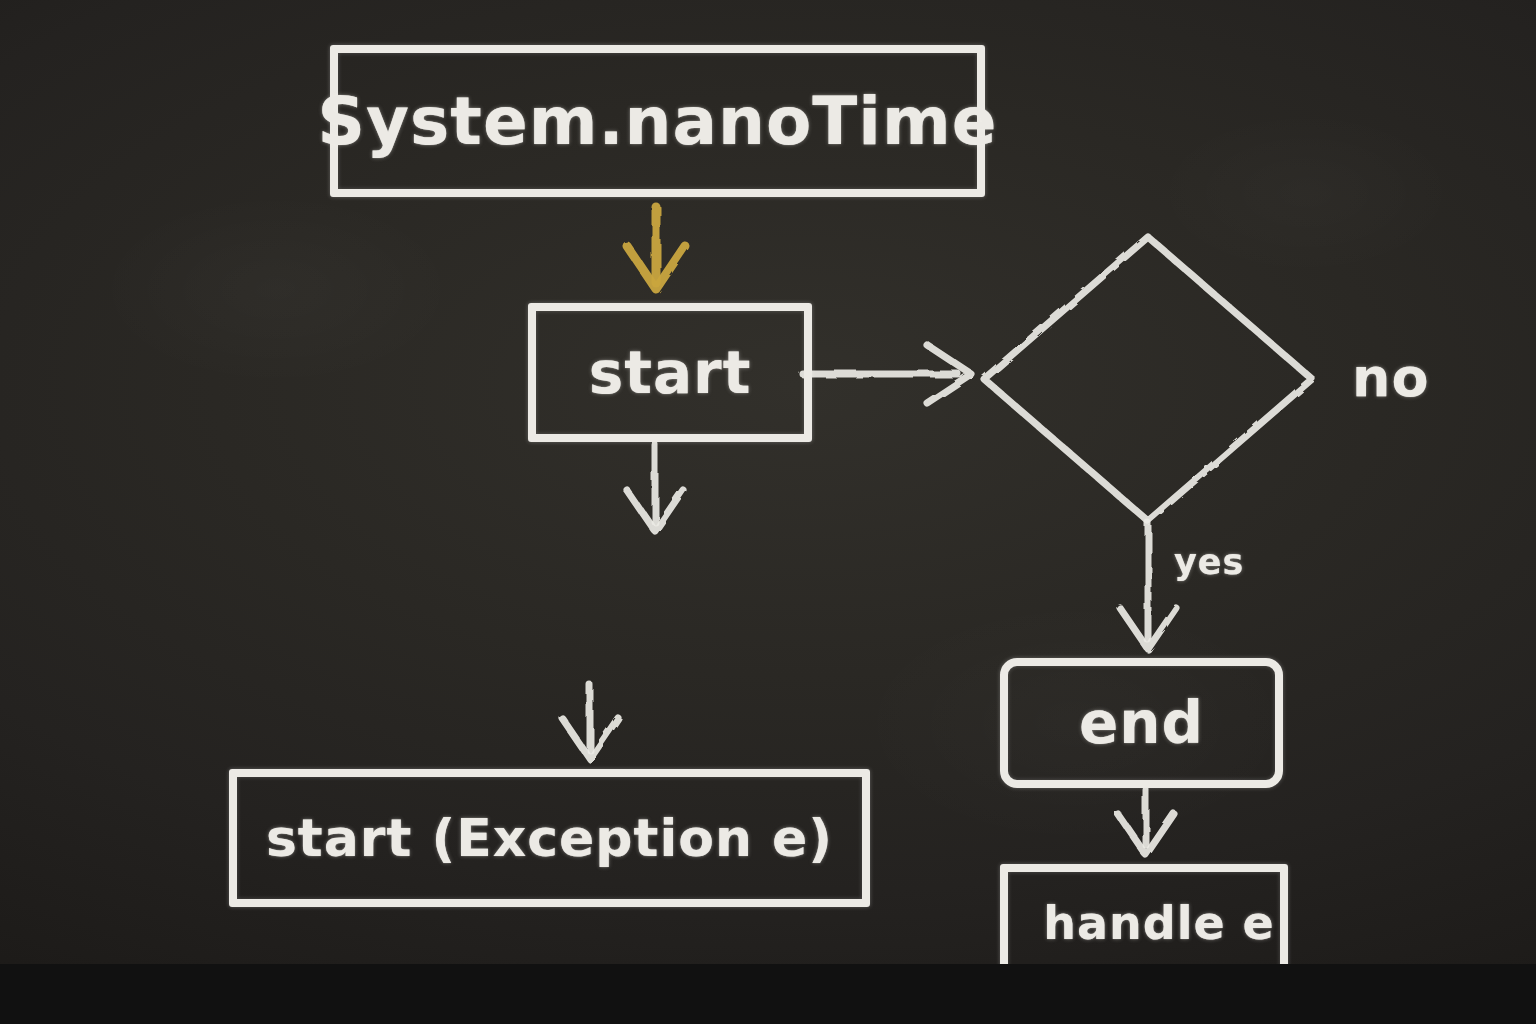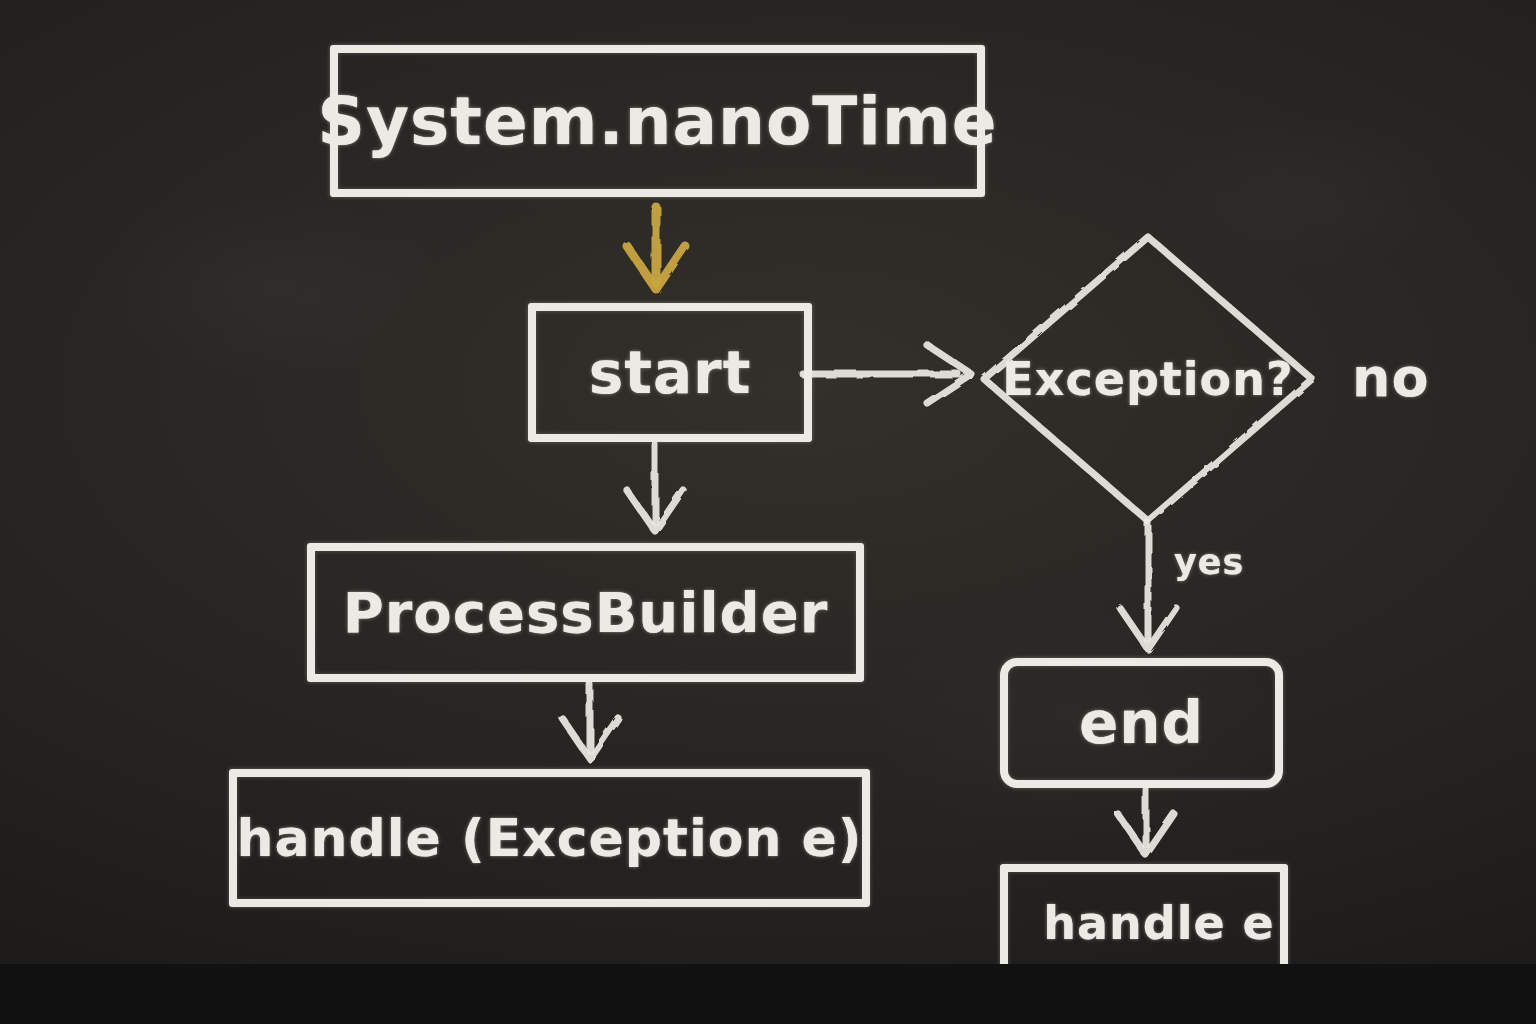--- a/index.html
+++ b/index.html
@@ -102,27 +102,25 @@
         <line class="chalk-stroke" x1="1146" y1="790" x2="1146" y2="845"></line>
         <polyline class="chalk-stroke" points="1118,814 1146,855 1174,814"></polyline>
       </g>
     </g>
   </svg>
 
   <div class="node" id="node-nanotime">System.nanoTime</div>
 
   <div class="node" id="node-start">start</div>
 
-  <div class="node" id="node-processbuilder">ProcessBuilder</div>
 
-  <div class="node" id="node-catch">handle (Exception e)</div>
+  <div class="node" id="node-catch">start (Exception e)</div>
 
   <div class="node" id="node-end">end</div>
 
   <div class="node" id="node-handle">handle e</div>
 
-  <div class="label" id="label-exception">Exception?</div>
 
   <div class="label" id="label-no">no</div>
 
   <div class="label" id="label-yes">yes</div>
 
 </div>
 
 </body></html>

